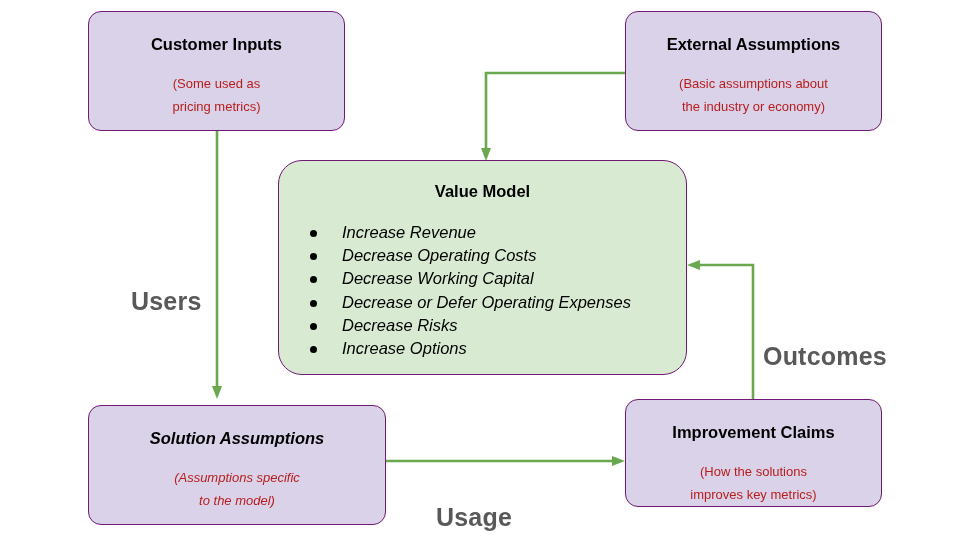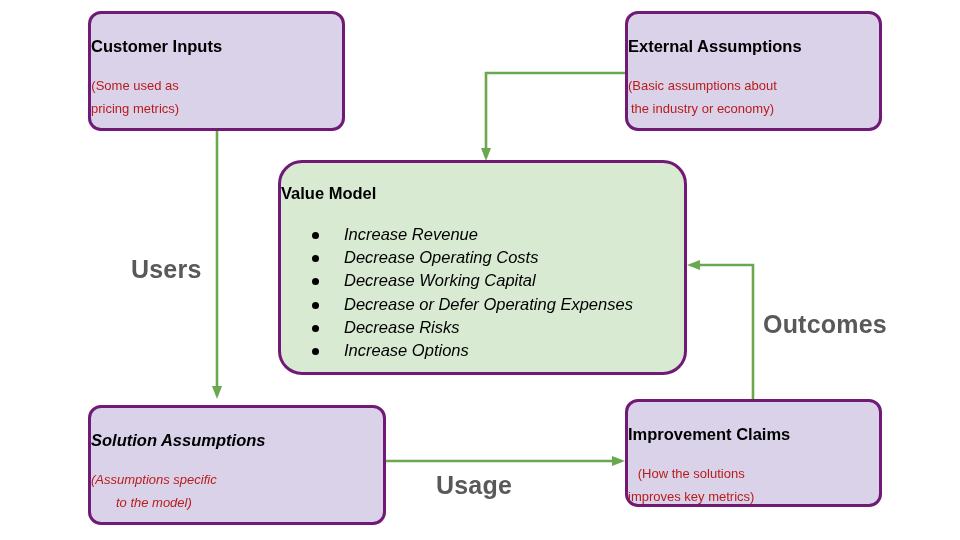--- a/index.html
+++ b/index.html
@@ -25,24 +25,24 @@
     top: 0;
     width: 960px;
     height: 540px;
     pointer-events: none;
   }
 
   
   .node {
     position: absolute;
     box-sizing: border-box;
-    border: 3px solid #701a75;
+    border: 1px solid #701a75;
     display: flex;
     flex-direction: column;
-    align-items: flex-start;
+    align-items: center;
   }
   .node.rounded {
     background: #d9d2e9;
     border-radius: 13px;
   }
   .node.square {
     background: #d9ead3;
     border-radius: 0;
   }
 
@@ -97,20 +97,21 @@
   }
 
   
   .edge-label {
     position: absolute;
     font-size: 25px;
     font-weight: bold;
     color: #595959;
     white-space: nowrap;
     letter-spacing: 0.2px;
+    margin-top: 32px;
   }
 </style>
 </head>
 <body>
 
 <div id="canvas">
 
   <svg id="edges" viewBox="0 0 960 540" width="960" height="540" xmlns="http://www.w3.org/2000/svg">
     <defs>
       <marker id="arrow-down" viewBox="0 0 12 12" refX="6" refY="11" markerWidth="12" markerHeight="12" orient="auto-start-reverse">

